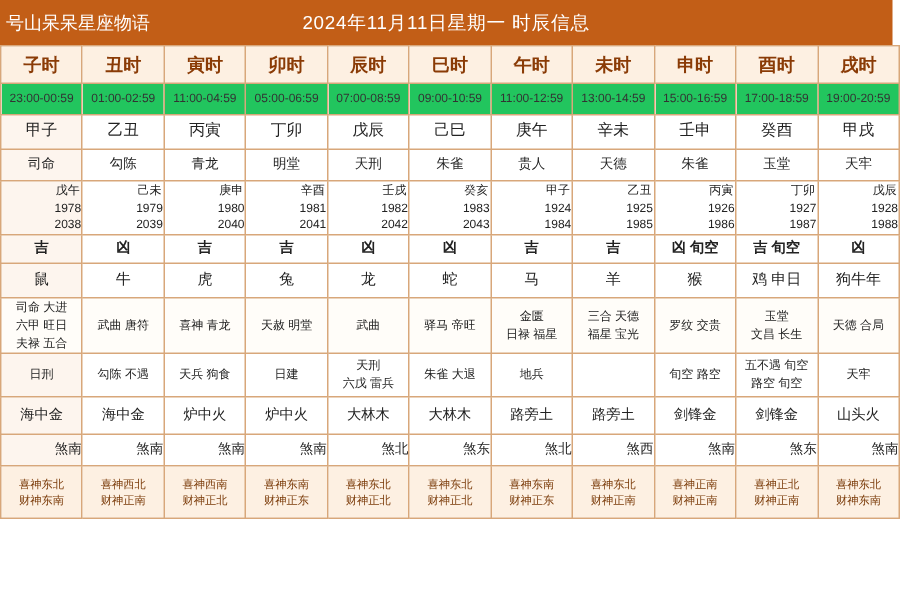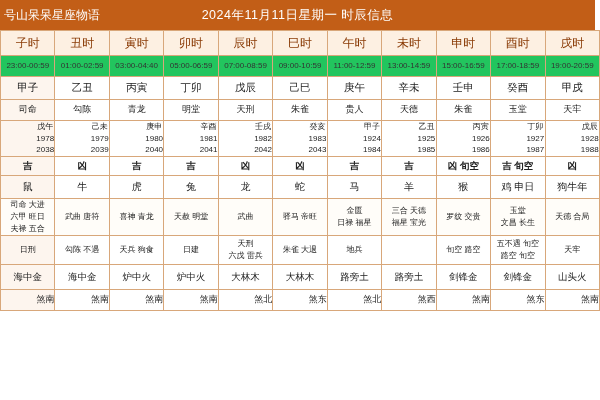--- a/index.html
+++ b/index.html
@@ -55,21 +55,21 @@
   }
   .col-head{width:52px;}
   .firstcol{
     background:#fdf5ee;
   }
 
   
   tr.r-hour td{
     height:24px;
     font-size:12px;
-    font-weight:normal;
+    font-weight:bold;
     color:#8a3b06;
     background:#fdf0e2;
   }
   tr.r-range td{
     height:20px;
     font-size:8px;
     color:#333;
     background:#22c55e;
   }
   tr.r-gz td{
@@ -148,21 +148,21 @@
           <td class="col-head">巳时</td>
           <td class="col-head">午时</td>
           <td class="col-head">未时</td>
           <td class="col-head">申时</td>
           <td class="col-head">酉时</td>
           <td class="col-head">戌时</td>
         </tr>
       <tr class="r-range" id="row-range">
           <td class="col-head firstcol">23:00-00:59</td>
           <td class="col-head">01:00-02:59</td>
-          <td class="col-head">03:00-04:40</td>
+          <td class="col-head">11:00-04:59</td>
           <td class="col-head">05:00-06:59</td>
           <td class="col-head">07:00-08:59</td>
           <td class="col-head">09:00-10:59</td>
           <td class="col-head">11:00-12:59</td>
           <td class="col-head">13:00-14:59</td>
           <td class="col-head">15:00-16:59</td>
           <td class="col-head">17:00-18:59</td>
           <td class="col-head">19:00-20:59</td>
         </tr>
       <tr class="r-gz" id="row-gz">
@@ -293,16 +293,40 @@
           <td class="col-head">煞南</td>
           <td class="col-head">煞南</td>
           <td class="col-head">煞北</td>
           <td class="col-head">煞东</td>
           <td class="col-head">煞北</td>
           <td class="col-head">煞西</td>
           <td class="col-head">煞南</td>
           <td class="col-head">煞东</td>
           <td class="col-head">煞南</td>
         </tr>
+      <tr class="r-caishen" id="row-caishen">
+          <td class="col-head firstcol">喜神东北
+财神东南</td>
+          <td class="col-head">喜神西北
+财神正南</td>
+          <td class="col-head">喜神西南
+财神正北</td>
+          <td class="col-head">喜神东南
+财神正东</td>
+          <td class="col-head">喜神东北
+财神正北</td>
+          <td class="col-head">喜神东北
+财神正北</td>
+          <td class="col-head">喜神东南
+财神正东</td>
+          <td class="col-head">喜神东北
+财神正南</td>
+          <td class="col-head">喜神正南
+财神正南</td>
+          <td class="col-head">喜神正北
+财神正南</td>
+          <td class="col-head">喜神东北
+财神东南</td>
+        </tr>
     </tbody>
   </table>
 
 </div>
 
 </body></html>

